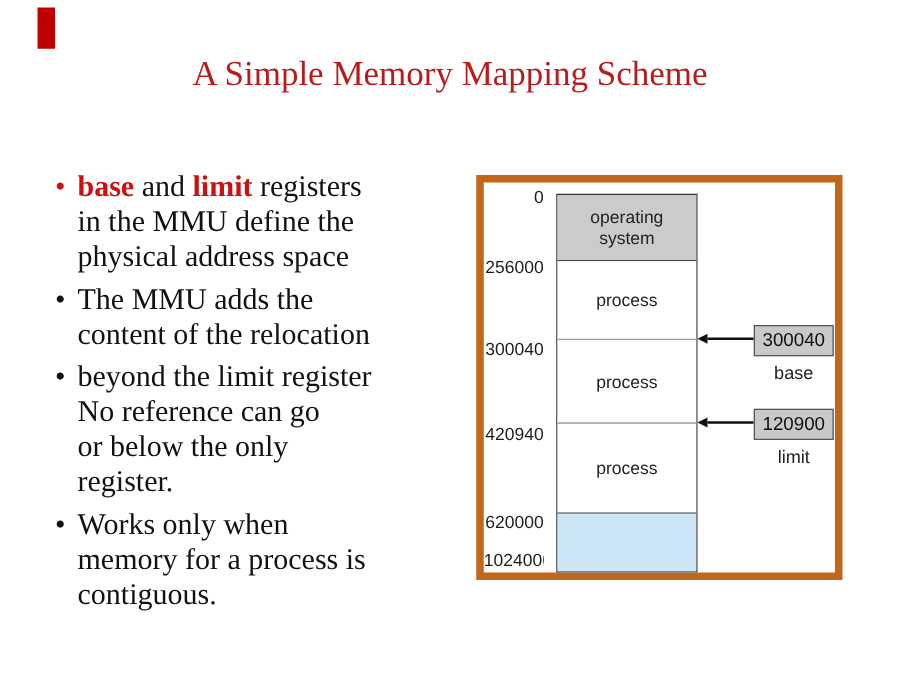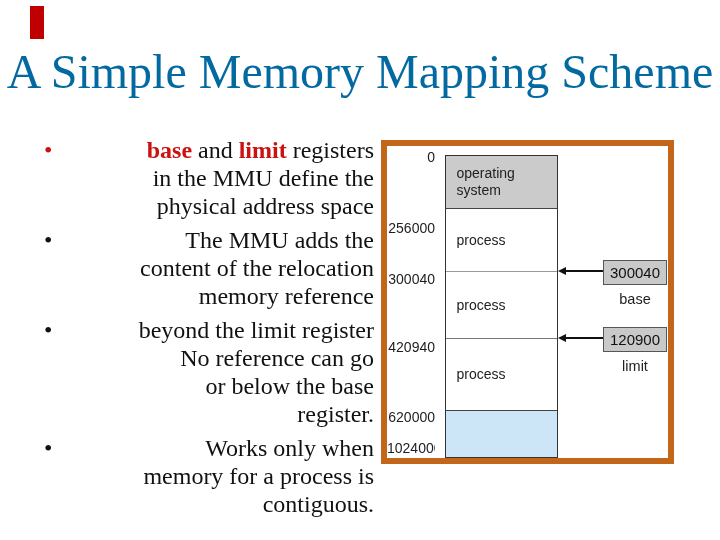--- a/index.html
+++ b/index.html
@@ -5,52 +5,52 @@
   html,body{margin:0;padding:0;background:#888;}
   #slide{
     position:relative;width:720px;height:540px;background:#ffffff;
     overflow:hidden;font-family:"Liberation Serif",serif;
   }
   
   #accent-bar{position:absolute;left:30px;top:6px;width:14px;height:33px;background:#c00000;}
   
   #title{
     position:absolute;left:0;right:0;top:44px;text-align:center;
-    font-size:48px;color:#0369a1;white-space:nowrap;
+    font-size:28px;color:#b91c1c;white-space:nowrap;
   }
   
   #bullet-list{position:absolute;left:44px;top:136px;width:330px;color:#111;}
   .bullet-item{display:flex;margin-bottom:6px;}
   .bullet-marker{flex:none;width:18px;font-size:24px;line-height:28px;color:#111;}
   .bullet-marker.red{color:#cc1111;}
   .bullet-text{flex:1;}
-  .bullet-line{font-size:24px;line-height:28px;white-space:nowrap;text-align:right;}
+  .bullet-line{font-size:24px;line-height:28px;white-space:nowrap;}
   .hl{color:#cc1111;font-weight:bold;}
   
   #diagram{
     position:absolute;left:381px;top:140px;width:293px;height:324px;
     box-sizing:border-box;border:6px solid #c2661a;background:#fff;
     font-family:"Liberation Sans",sans-serif;color:#222;
   }
   #memory-column{
     position:absolute;left:58px;top:9px;width:113px;height:303px;
     box-sizing:border-box;border:1px solid #333;background:#fff;
   }
   .region{box-sizing:border-box;display:flex;align-items:center;justify-content:center;}
   #region-os{height:53px;background:#cbcbcb;border-bottom:1px solid #444;}
   #region-p1{height:63px;background:#ffffff;border-bottom:1px solid #999;}
   #region-p2{height:67px;background:#ffffff;border-bottom:1px solid #777;}
   #region-p3{height:72px;background:#ffffff;border-bottom:1px solid #444;}
   #region-free{height:46px;background:#cde6f7;}
-  .region-label{font-size:14px;line-height:17px;width:90px;}
+  .region-label{font-size:14px;line-height:17px;text-align:center;width:90px;}
   .addr{
     position:absolute;left:0;width:48px;height:18px;line-height:18px;
     text-align:right;font-size:14px;overflow:hidden;white-space:nowrap;color:#1d1d1d;
   }
-  #addr-0{top:2px;} #addr-1{top:58px;margin-top:15px;} #addr-2{top:124px;}
+  #addr-0{top:2px;} #addr-1{top:58px;} #addr-2{top:124px;}
   #addr-3{top:192px;} #addr-4{top:262px;} #addr-5{top:293px;}
   .reg-box{
     position:absolute;left:216px;width:64px;height:25px;box-sizing:border-box;
     background:#c9c9c9;border:1px solid #555;
     text-align:center;font-size:15px;line-height:23px;color:#111;
   }
   #reg-base{top:114px;} #reg-limit{top:181px;}
   .reg-label{
     position:absolute;left:216px;width:64px;text-align:center;
     font-size:14.5px;color:#222;
@@ -81,29 +81,28 @@
           <div class="bullet-line"><span class="hl">base</span><span> and </span><span class="hl">limit</span><span> registers</span></div>
           <div class="bullet-line"><span>in the MMU define the</span></div>
           <div class="bullet-line"><span>physical address space</span></div>
         </div>
       </div>
       <div class="bullet-item">
         <span class="bullet-marker">•</span>
         <div class="bullet-text">
           <div class="bullet-line"><span>The MMU adds the</span></div>
           <div class="bullet-line"><span>content of the relocation</span></div>
-          <div class="bullet-line"><span>memory reference</span></div>
         </div>
       </div>
       <div class="bullet-item">
         <span class="bullet-marker">•</span>
         <div class="bullet-text">
           <div class="bullet-line"><span>beyond the limit register</span></div>
           <div class="bullet-line"><span>No reference can go</span></div>
-          <div class="bullet-line"><span>or below the base</span></div>
+          <div class="bullet-line"><span>or below the only</span></div>
           <div class="bullet-line"><span>register.</span></div>
         </div>
       </div>
       <div class="bullet-item">
         <span class="bullet-marker">•</span>
         <div class="bullet-text">
           <div class="bullet-line"><span>Works only when</span></div>
           <div class="bullet-line"><span>memory for a process is</span></div>
           <div class="bullet-line"><span>contiguous.</span></div>
         </div>

